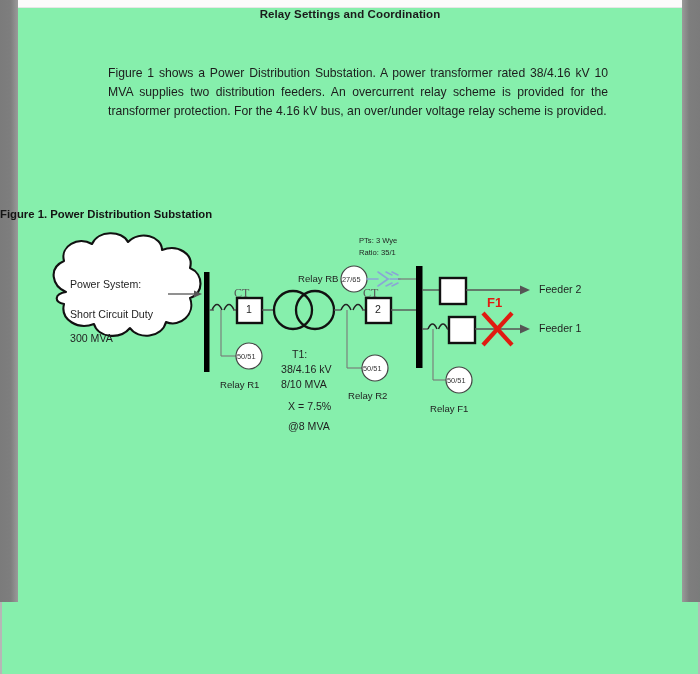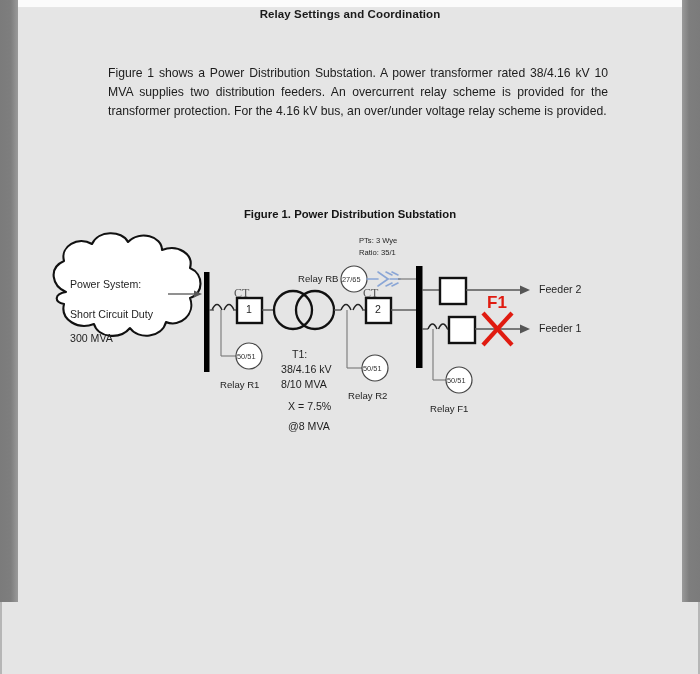--- a/index.html
+++ b/index.html
@@ -12,21 +12,21 @@
     height: 674px;
     font-family: "Liberation Sans", sans-serif;
     position: relative;
     overflow: hidden;
   }
   #page {
     position: absolute;
     left: 0; top: 0;
     width: 700px;
     height: 674px;
-    background: #e5e5e5;
+    background: #86efac;
   }
   
   .gutter {
     position: absolute;
     top: 0;
     width: 18px;
     height: 602px;
     background: linear-gradient(to right, #7b7b7b 0%, #7e7e7e 60%, #9a9a9a 100%);
   }
   .gutter.left { left: 0; }
@@ -71,21 +71,21 @@
     line-height: 19px;
     color: #1c1c1c;
     text-align: justify;
   }
 
   .fig-caption {
     position: absolute;
     left: 0;
     top: 208px;
     width: 700px;
-    text-align: center;
+    text-align: left;
     font-size: 11.3px;
     font-weight: bold;
     color: #141414;
   }
 
   
   #diagram {
     position: absolute;
     left: 0;
     top: 228px;
@@ -98,21 +98,21 @@
     position: absolute;
     font-size: 9.6px;
     color: #1f1f1f;
     white-space: nowrap;
     line-height: 14px;
   }
   .lbl.big { font-size: 10.6px; line-height: 15.5px; }
   .lbl.tiny { font-size: 7.6px; line-height: 11px; }
   .lbl.serif { font-family: "Liberation Serif", serif; font-size: 12px; color: #555; padding-left: 24px; }
   .lbl.fault {
-    font-size: 17px;
+    font-size: 13px;
     font-weight: bold;
     color: #e01b10;
   }
   .lbl.relaynum {
     font-size: 7.4px;
     color: #333;
   }
 </style>
 </head>
 <body>

